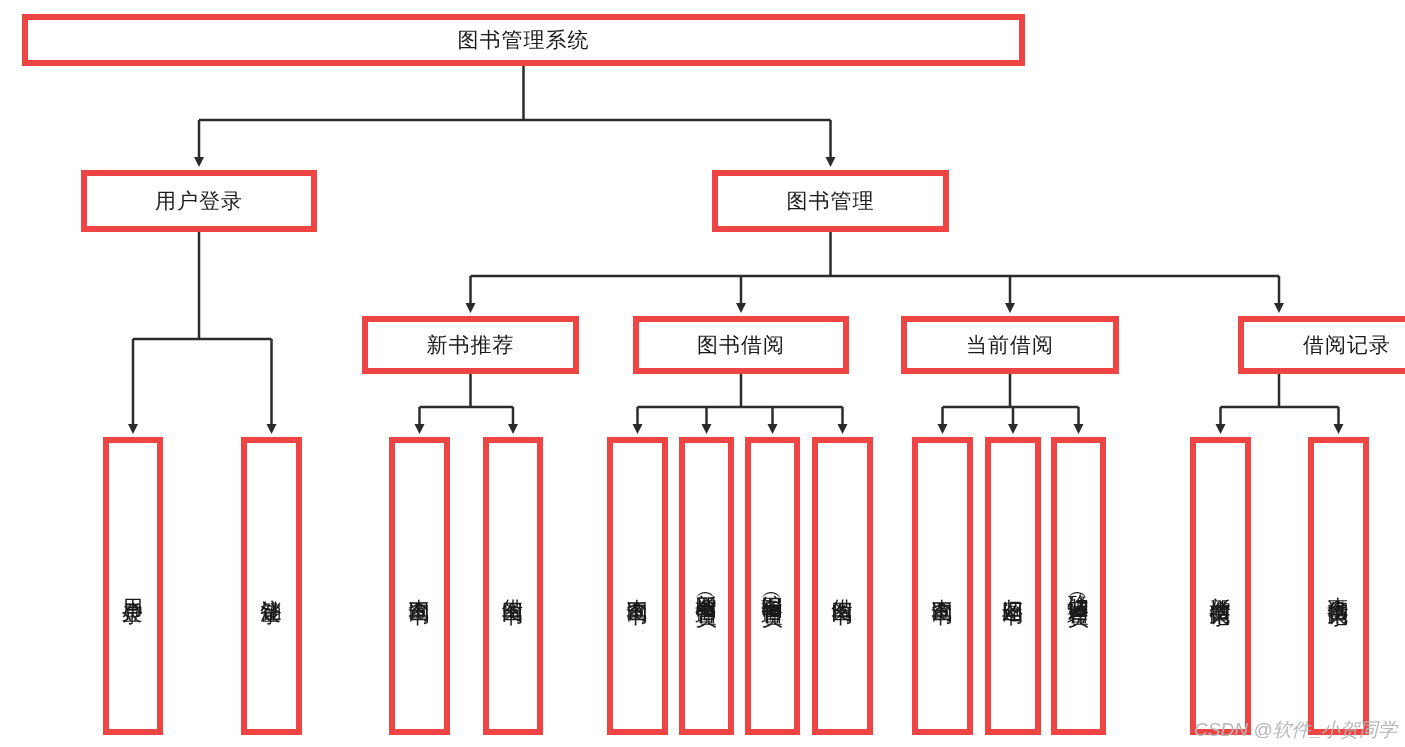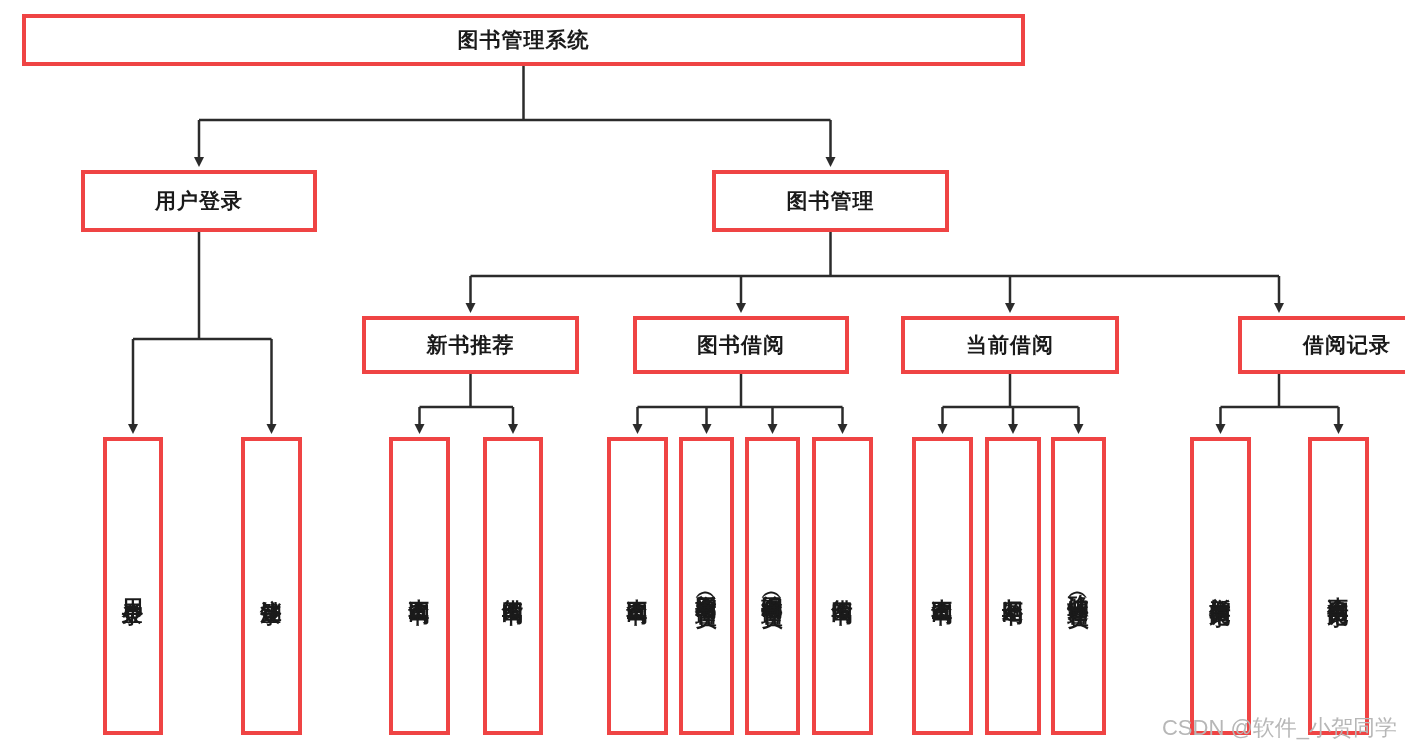--- a/index.html
+++ b/index.html
@@ -20,28 +20,27 @@
   svg#edges {
     position: absolute;
     left: 0;
     top: 0;
     width: 1405px;
     height: 747px;
   }
   .node {
     position: absolute;
     box-sizing: border-box;
-    border: 4px solid #ef4444;
+    border: 6px solid #ef4444;
     background: #ffffff;
     display: flex;
     align-items: center;
     justify-content: center;
     color: #1a1a1a;
     z-index: 2;
-    font-weight: bold;
   }
   .node.horiz {
     font-size: 21px;
     letter-spacing: 1px;
   }
   .node.vert {
     writing-mode: vertical-rl;
     text-orientation: upright;
     font-size: 21px;
     letter-spacing: 2px;
@@ -52,24 +51,25 @@
     white-space: nowrap;
   }
   .node.vert > span {
     writing-mode: vertical-rl;
     text-orientation: upright;
   }
   .watermark {
     position: absolute;
     right: 8px;
     bottom: 4px;
-    font-size: 22px;
+    font-size: 19px;
     color: #b7b7b7;
     z-index: 5;
     white-space: nowrap;
+    font-style: italic;
   }
 </style>
 </head>
 <body>
 
 <div id="canvas">
   <svg id="edges">
     <defs>
       <marker id="arrow" markerWidth="12" markerHeight="12" refX="2" refY="5" orient="auto" markerUnits="userSpaceOnUse">
         <path d="M0,0 L10,5 L0,10 z" fill="#2b2b2b"></path>

